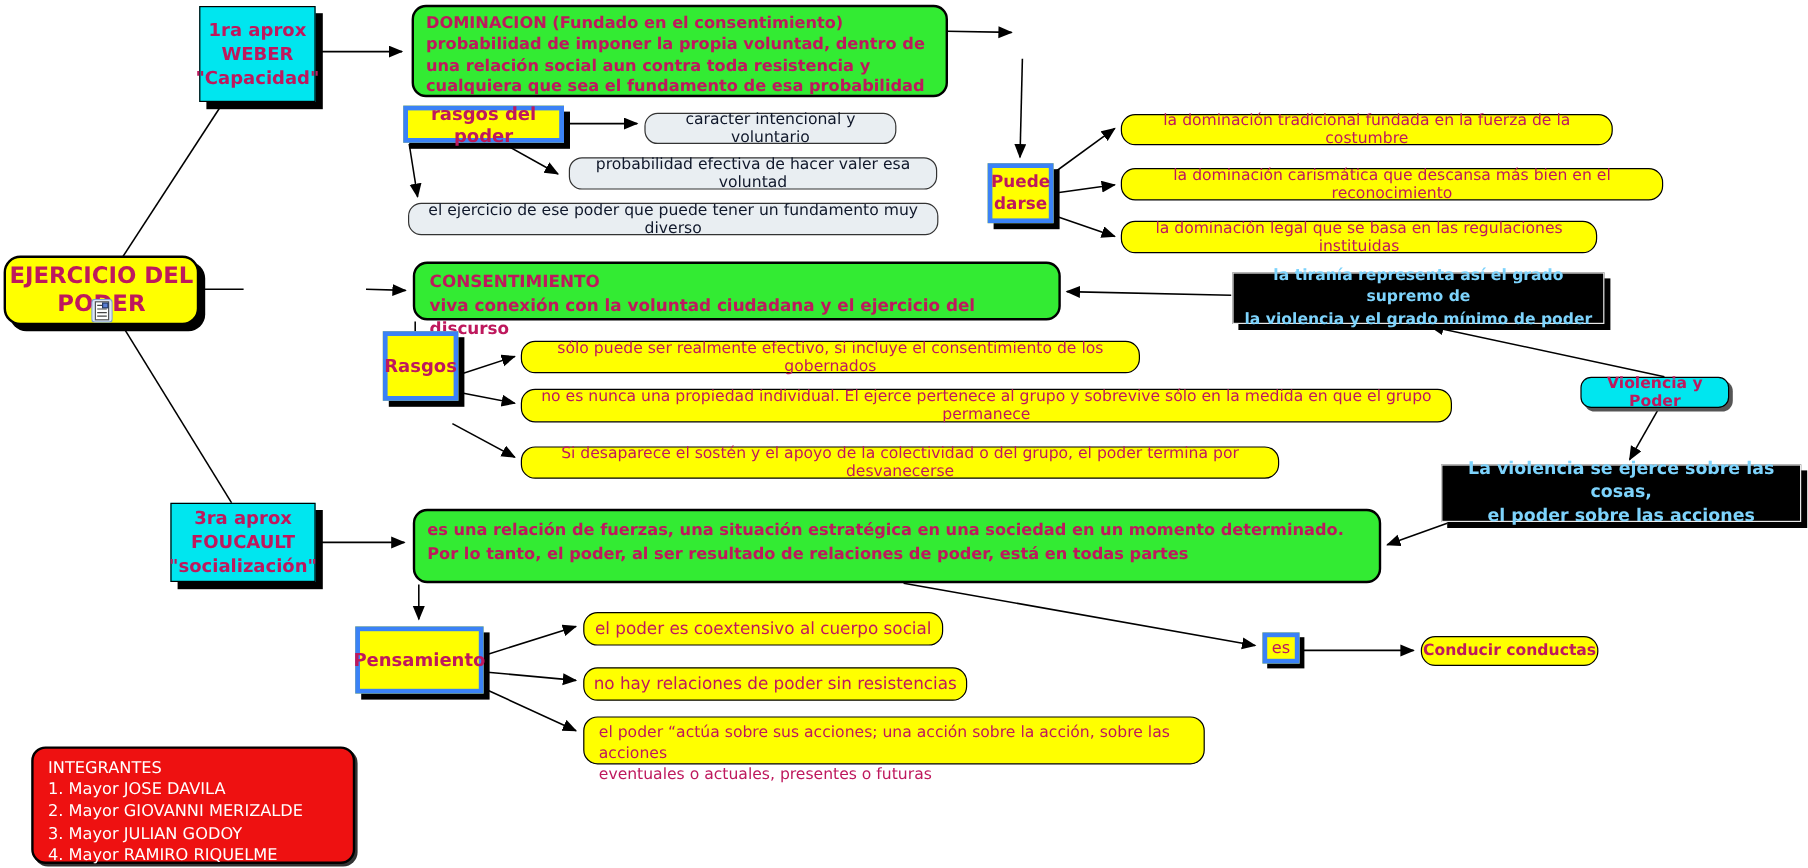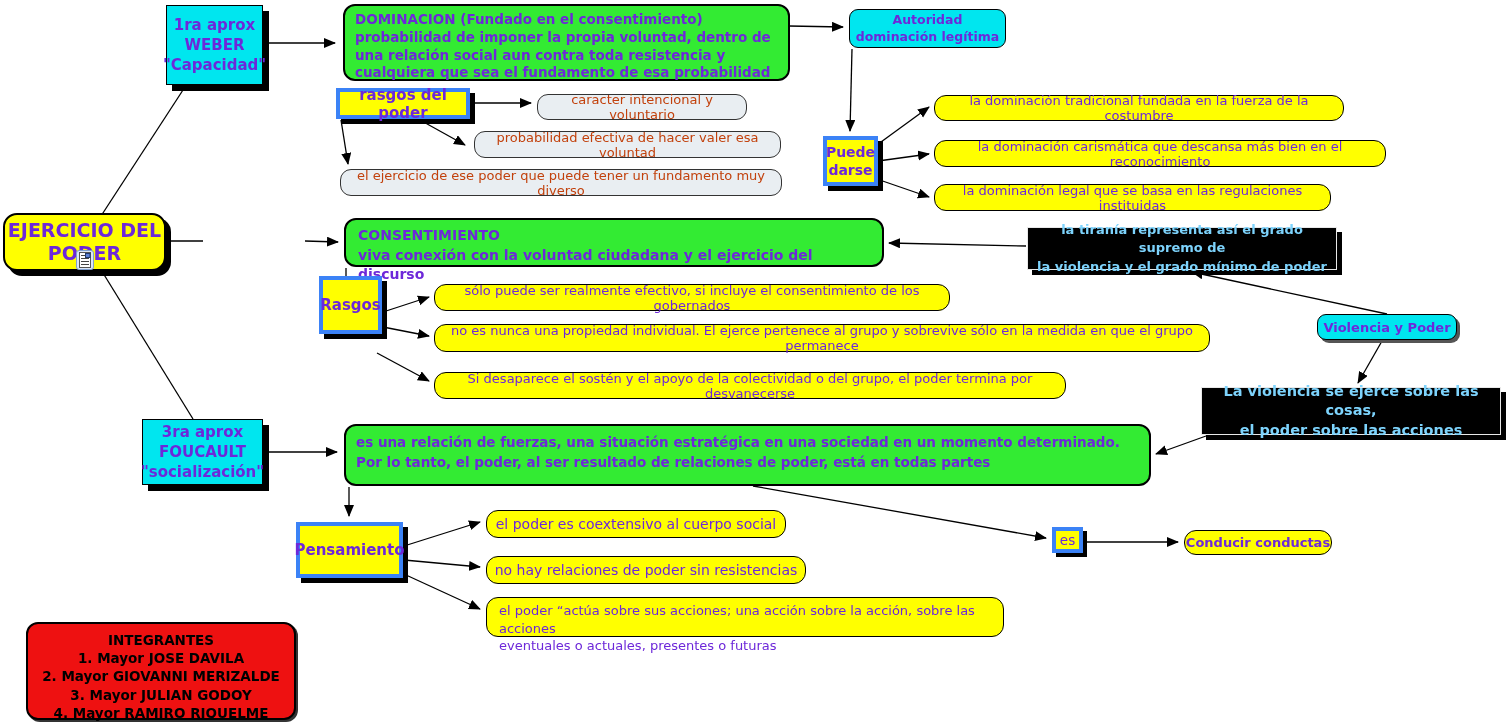--- a/index.html
+++ b/index.html
@@ -1,33 +1,33 @@
 <!DOCTYPE html>
 <html style="--yellow: #FFFF00; --cyan: #00E6EF; --green: #33EB33; --red: #EE1111; --lightgray: #E9EEF2;"><head>
 <meta charset="utf-8">
 <style>
   html,body{margin:0;padding:0;background:#fff;}
   .canvas{position:relative;width:1507px;height:723px;background:#fff;overflow:hidden;
           font-family:"DejaVu Sans","Liberation Sans",sans-serif;}
   svg.edges{position:absolute;left:0;top:0;width:1507px;height:723px;pointer-events:none;}
   svg.edges line{stroke:#000;stroke-width:1.3;}
-  .node{position:absolute;box-sizing:border-box;color:#6d28d9;}
+  .node{position:absolute;box-sizing:border-box;color:#be185d;}
   .pre{white-space:pre-line;}
   .flexc{display:flex;align-items:center;justify-content:center;text-align:center;}
   .yellow-label{background:var(--yellow);border:4px solid #3b82f6;box-shadow:5px 5px 0 #000;}
   .cyan-label{background:var(--cyan);border:1px solid #000;box-shadow:6px 6px 0 #000;font-weight:bold;}
   .round-green{background:var(--green);border:2px solid #000;border-radius:12px;font-weight:bold;}
   .round-yellow{background:var(--yellow);border:1.5px solid #000;border-radius:12px;}
-  .round-gray{background:var(--lightgray);border:1px solid #333;border-radius:11px;color:#c2410c;}
+  .round-gray{background:var(--lightgray);border:1px solid #333;border-radius:11px;color:#0f172a;}
   .round-cyan{background:var(--cyan);border:1.5px solid #000;border-radius:9px;font-weight:bold;}
   .black-box{background:#000;color:#7dd3fc;border:1px solid #e8e8e8;box-shadow:5px 5px 0 #000;font-weight:bold;}
   .main-box{background:var(--yellow);border:2px solid #000;border-radius:14px;box-shadow:5px 5px 0 #000;
             font-weight:bold;font-size:19px;line-height:1.2;}
   .red-box{background:var(--red);border:2px solid #000;border-radius:12px;box-shadow:2px 2px 0 #333;
-           color:#000000;font-weight:bold;font-size:13.5px;line-height:1.35;padding:7px 12px;text-align:center;}
+           color:#ffffff;font-weight:normal;font-size:13.5px;line-height:1.35;padding:7px 12px;}
   .rsc-icon{position:absolute;left:50%;transform:translateX(-50%);bottom:-6px;}
 </style>
 </head>
 <body>
 
 <div class="canvas">
 
   <svg class="edges">
     <defs>
       <marker id="arw" markerWidth="13" markerHeight="11" refX="11" refY="5" orient="auto" markerUnits="userSpaceOnUse">
@@ -82,22 +82,20 @@
 
   <div class="node cyan-label flexc pre" style="left:166px;top:5px;width:97px;height:80px;font-size:15px;line-height:1.35;">1ra aprox
 WEBER
 "Capacidad"</div>
 
   <div class="node round-green pre" style="left:343px;top:4px;width:447px;height:77px;font-size:13.5px;line-height:1.32;padding:5px 10px;">DOMINACION (Fundado en el consentimiento)
 probabilidad de imponer la propia voluntad, dentro de
 una relación social aun contra toda resistencia y
 cualquiera que sea el fundamento de esa probabilidad</div>
 
-  <div class="node round-cyan flexc pre" style="left:849px;top:9px;width:157px;height:39px;font-size:12.5px;line-height:1.3;">Autoridad
-dominación legítima</div>
 
   <div class="node yellow-label flexc" style="left:336px;top:88px;width:134px;height:31px;font-size:15px;font-weight:bold;">rasgos del poder</div>
 
   <div class="node round-gray flexc" style="left:537px;top:94px;width:210px;height:26px;font-size:13px;">caracter intencional y voluntario</div>
 
   <div class="node round-gray flexc" style="left:340px;top:169px;width:442px;height:27px;font-size:13px;">el ejercicio de ese poder que puede tener un fundamento muy diverso</div>
 
   <div class="node round-gray flexc" style="left:474px;top:131px;width:307px;height:27px;font-size:13px;">probabilidad efectiva de hacer valer esa voluntad</div>
 
   <div class="node yellow-label flexc" style="left:823px;top:136px;width:55px;height:50px;font-size:14px;font-weight:bold;line-height:1.3;">Puede darse</div>
@@ -116,21 +114,21 @@
 la violencia y el grado mínimo de poder</div>
 
   <div class="node yellow-label flexc" style="left:319px;top:276px;width:63px;height:58px;font-size:15px;font-weight:bold;">Rasgos</div>
 
   <div class="node round-yellow flexc" style="left:434px;top:284px;width:516px;height:27px;font-size:13px;">sólo puede ser realmente efectivo, si incluye el consentimiento de los gobernados</div>
 
   <div class="node round-yellow flexc" style="left:434px;top:324px;width:776px;height:28px;font-size:13px;">no es nunca una propiedad individual. El ejerce pertenece al grupo y sobrevive sólo en la medida en que el grupo permanece</div>
 
   <div class="node round-yellow flexc" style="left:434px;top:372px;width:632px;height:27px;font-size:13px;">Si desaparece el sostén y el apoyo de la colectividad o del grupo, el poder termina por desvanecerse</div>
 
-  <div class="node round-cyan flexc" style="left:1317px;top:314px;width:140px;height:26px;font-size:13px;box-shadow:3px 3px 0 #555;">Violencia y Poder</div>
+  <div class="node round-cyan flexc" style="left:1317px;top:314px;width:124px;height:26px;font-size:13px;box-shadow:3px 3px 0 #555;">Violencia y Poder</div>
 
   <div class="node black-box flexc pre" style="left:1201px;top:387px;width:300px;height:48px;font-size:14.5px;line-height:1.35;">La violencia se ejerce sobre las cosas,
 el poder sobre las acciones</div>
 
   <div class="node cyan-label flexc pre" style="left:142px;top:419px;width:121px;height:66px;font-size:15px;line-height:1.35;">3ra aprox
 FOUCAULT
 "socialización"</div>
 
   <div class="node round-green pre" style="left:344px;top:424px;width:807px;height:62px;font-size:13.5px;line-height:1.45;padding:7px 10px;">es una relación de fuerzas, una situación estratégica en una sociedad en un momento determinado.
  Por lo tanto, el poder, al ser resultado de  relaciones de poder, está en todas partes</div>

